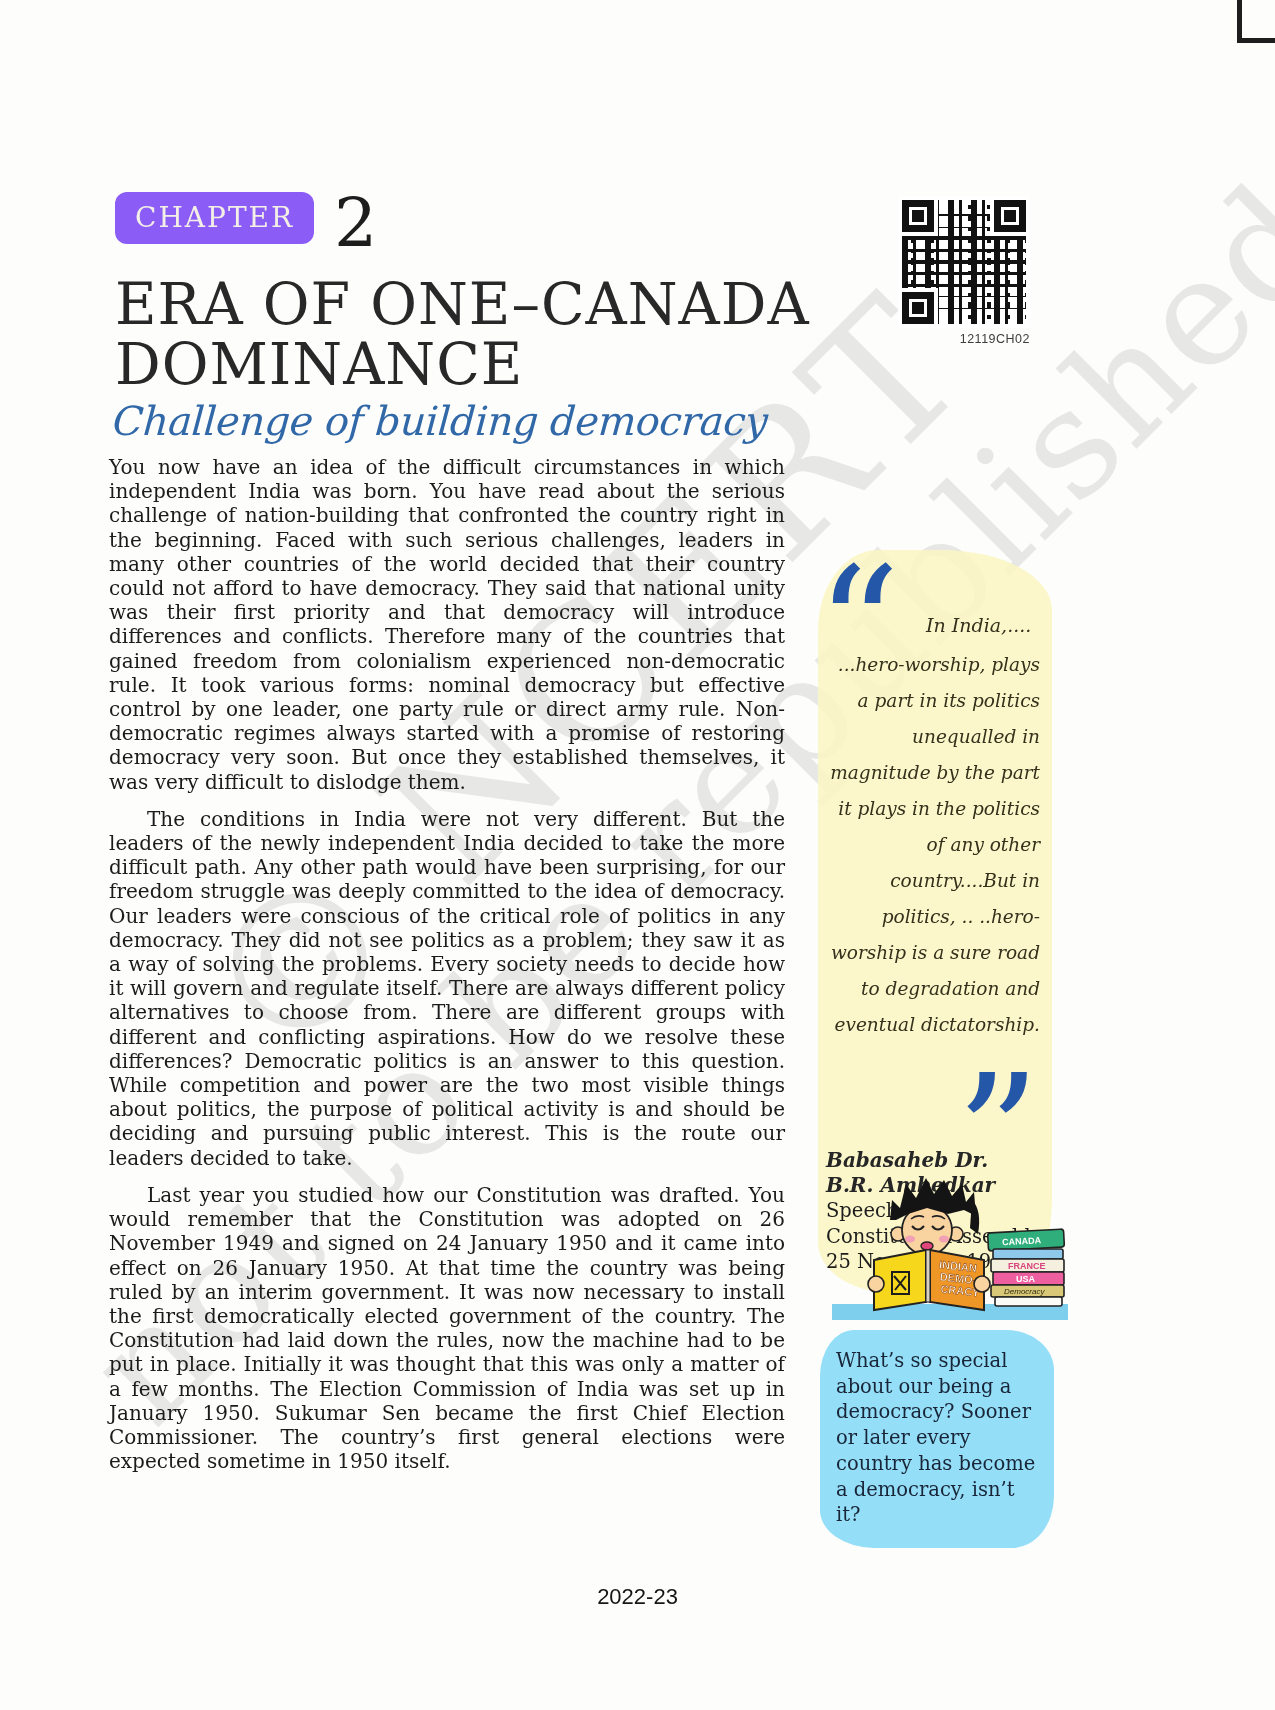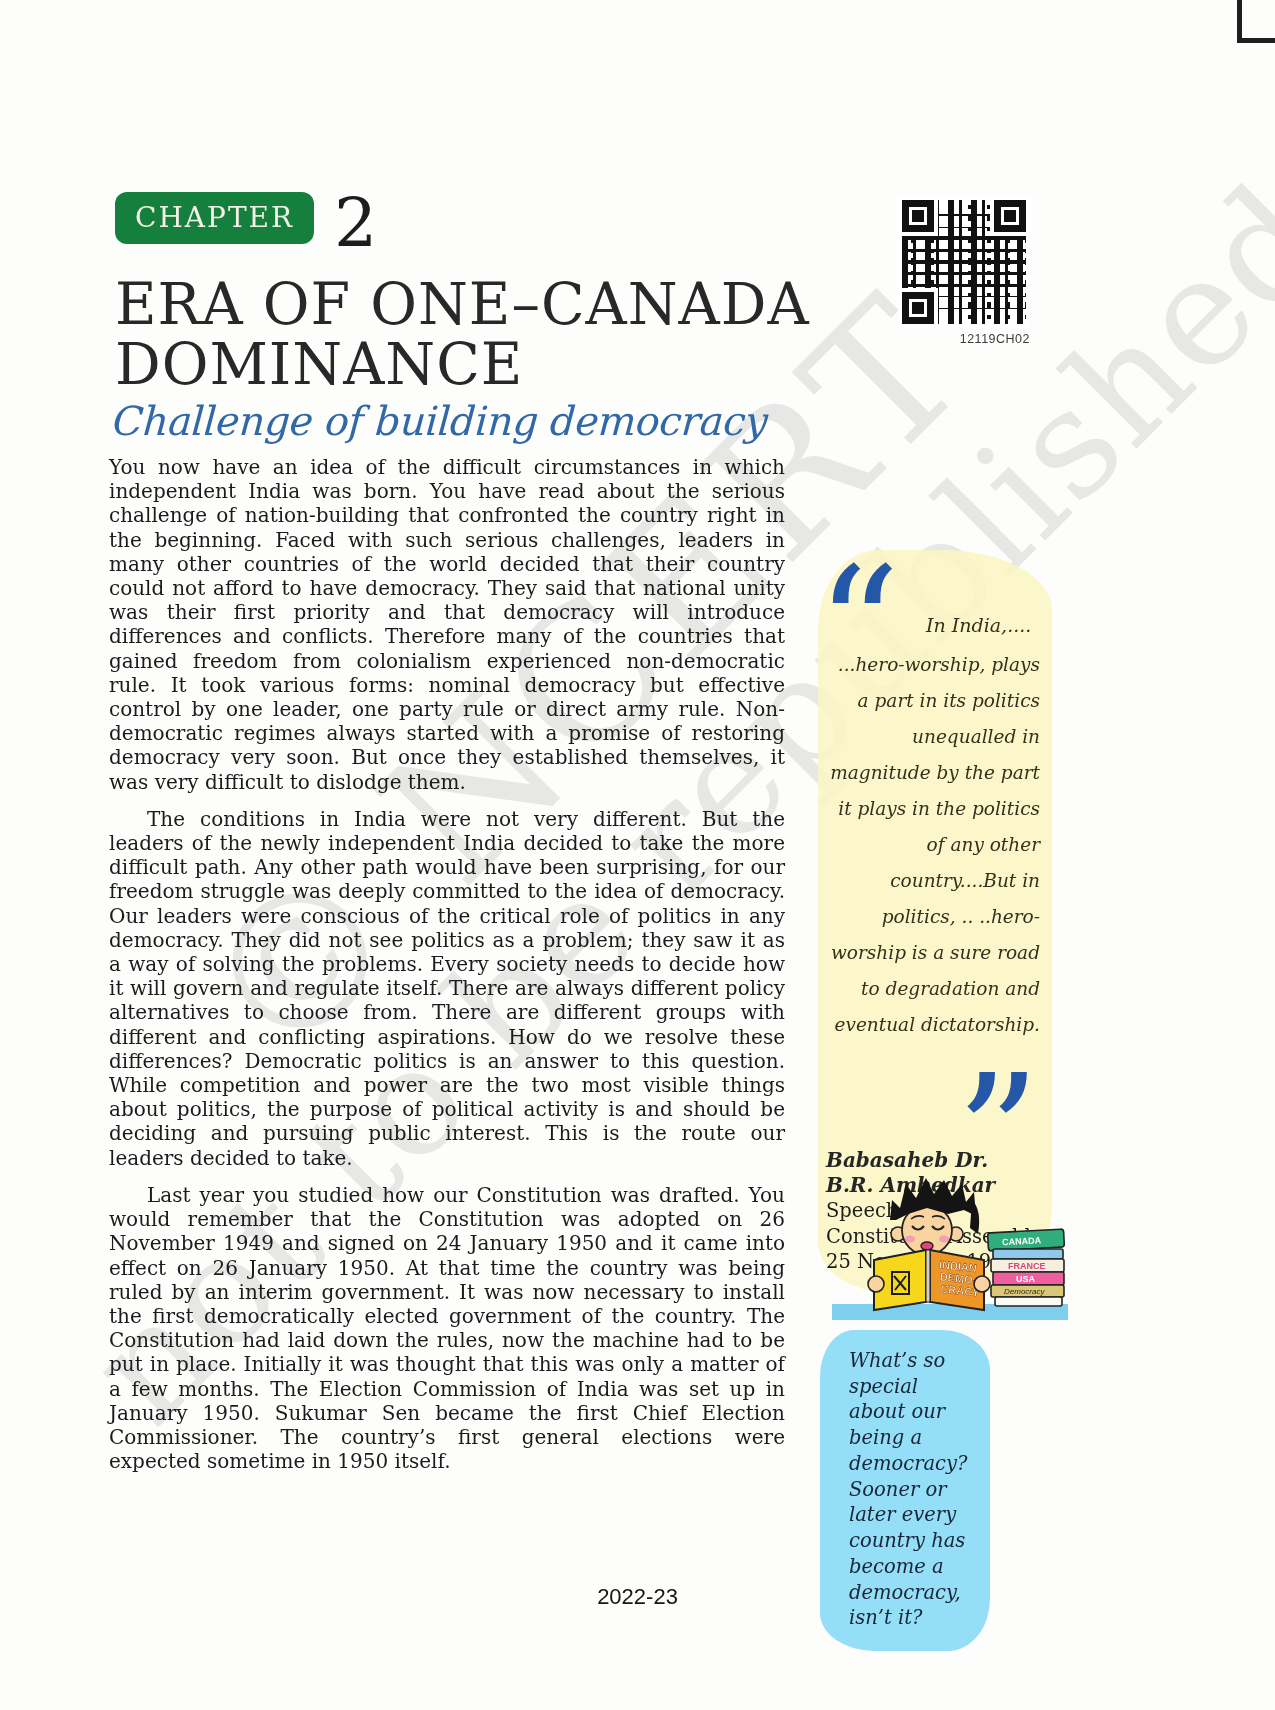--- a/index.html
+++ b/index.html
@@ -26,21 +26,21 @@
   
   .corner-mark{
     position:absolute;top:0;right:0;width:33px;height:38px;
     border-left:5px solid #1e1e1e;border-bottom:5px solid #1e1e1e;
     z-index:2;
   }
   
   .chapter-head{position:absolute;left:115px;top:192px;z-index:2;}
   .chapter-row{display:flex;align-items:flex-start;}
   .chapter-badge{
-    display:inline-block;background:#15803d;color:#f3efe6;
+    display:inline-block;background:#8b5cf6;color:#f3efe6;
     font-size:28px;letter-spacing:2px;padding:9px 20px 10px;border-radius:12px;
   }
   .chapter-num{
     font-size:68px;line-height:0.9;margin-left:20px;color:#1d1d1d;font-weight:400;
   }
   .chapter-title{
     margin:22px 0 0;font-weight:400;font-size:57px;line-height:1.05;
     letter-spacing:1px;color:#282828;white-space:pre-line;
   }
   
@@ -103,24 +103,24 @@
   }
   .quote-author{
     margin-top:7px;font-weight:bold;font-style:italic;font-size:20px;
     line-height:1.25;color:#262626;
   }
   .quote-source,.quote-date{font-size:19.5px;line-height:1.3;color:#1d1d1d;}
   
   .cartoon{position:absolute;left:826px;top:1176px;width:244px;height:162px;z-index:3;}
   
   .bubble{
-    position:absolute;left:820px;top:1330px;width:170px;z-index:2;
+    position:absolute;left:820px;top:1330px;width:234px;z-index:2;
     background:rgba(142,220,247,0.95);
     border-radius:34px 48px 42px 54px / 46px 40px 52px 38px;
-    padding:18px 12px 20px 29px;box-sizing:border-box;font-style:italic;
+    padding:18px 12px 20px 16px;box-sizing:border-box;
   }
   .bubble p{margin:0;font-size:19.5px;line-height:1.32;color:#182538;}
   
   .footer{
     position:absolute;left:0;right:0;top:1584px;text-align:center;z-index:2;
     font-family:"Liberation Sans",sans-serif;font-size:22px;color:#161616;
   }
 </style>
 </head>
 <body>

